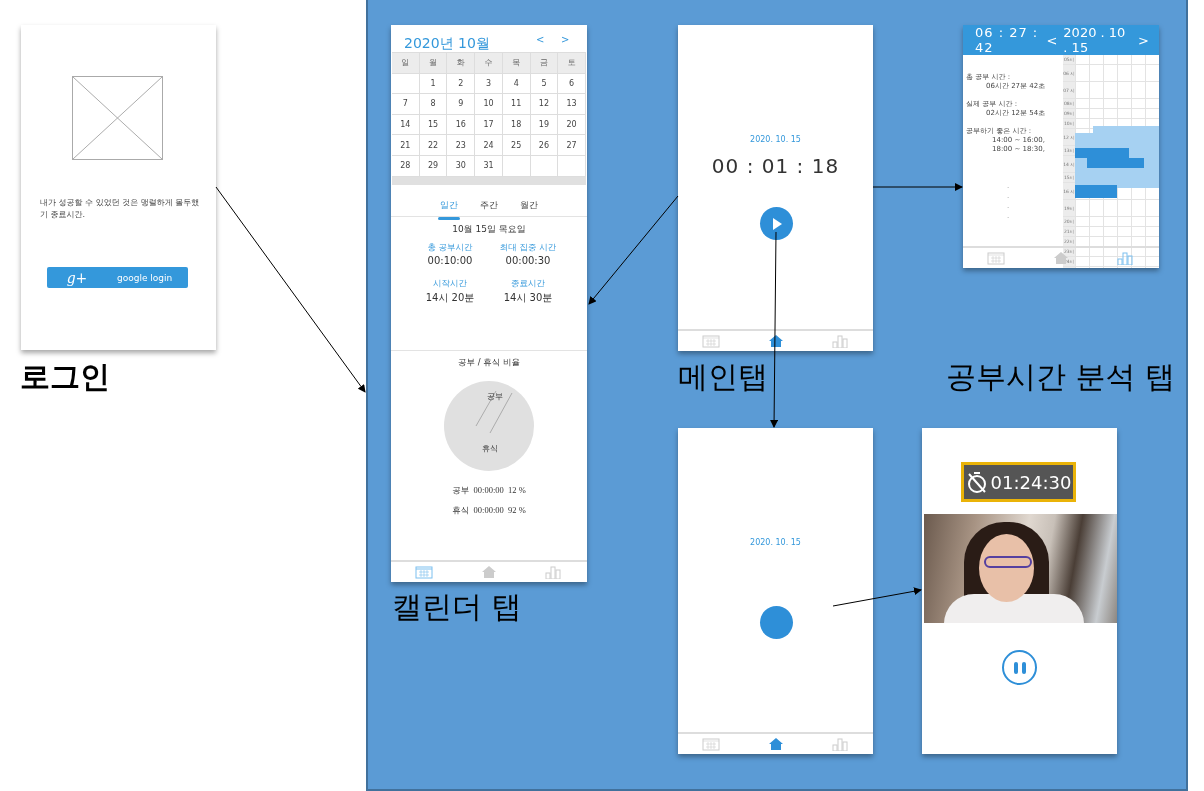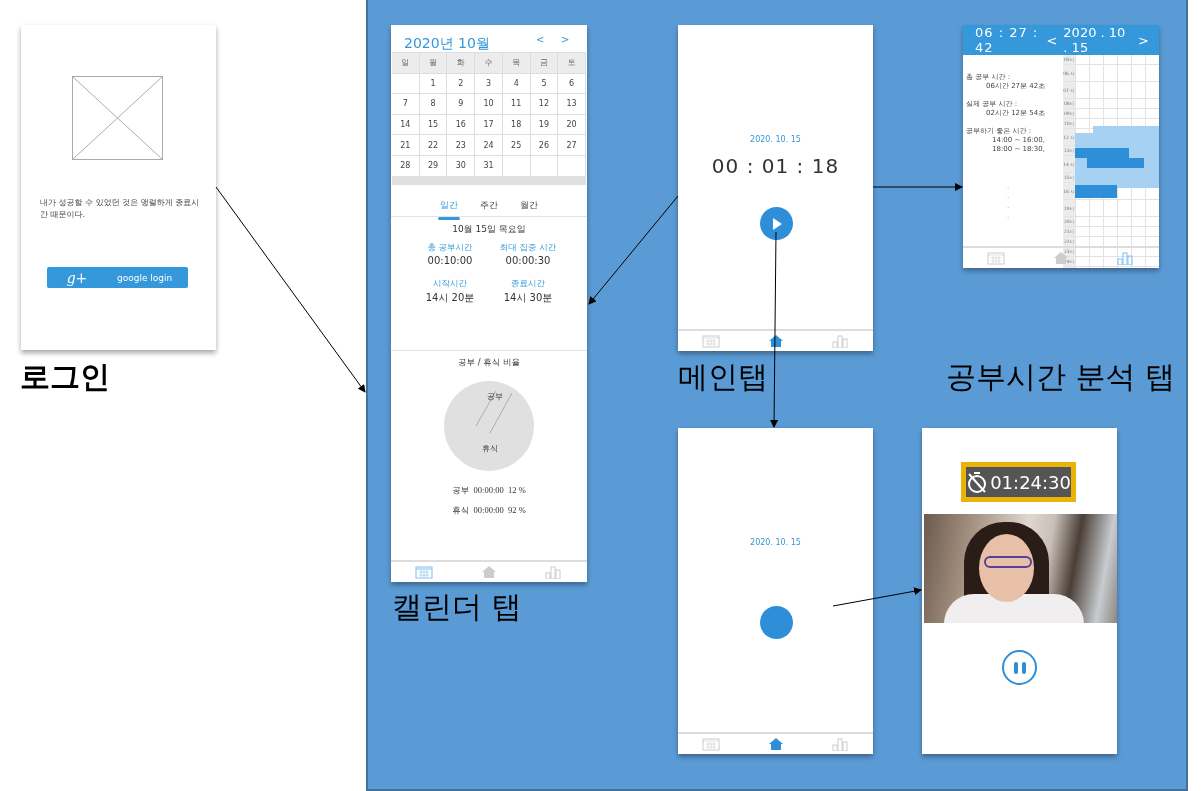--- a/index.html
+++ b/index.html
@@ -113,21 +113,21 @@
   .dlg-msg { text-align: center; font-size: 8px; margin-top: 13px; color: #333; }
   .dlg-btn { position: absolute; top: 45px; height: 19px; width: 71px; border-radius: 2px; font-size: 8px; display: flex; align-items: center; justify-content: center; cursor: pointer; }
   .dlg-cancel { left: 7px; background: #e0e0e0; color: #fff; }
   .dlg-ok { left: 84px; background: #2e8fd8; color: #fff; }
 
   
   #cam { left: 922px; top: 428px; width: 195px; height: 326px; }
   .cam-timer {
     position: absolute; left: 39px; top: 34px; width: 115px; height: 40px;
     background: #555; color: #fff; display: flex; align-items: center; justify-content: center; gap: 3px;
-    font-size: 18px; border: 5px solid #eab308;
+    font-size: 18px; border: 3px solid #eab308;
   }
   .cam-video {
     position: absolute; left: 2px; top: 86px; width: 193px; height: 109px; overflow: hidden;
     background: linear-gradient(100deg, #6b5a4e 0%, #a89484 25%, #e0d8d0 50%, #c8c0b8 62%, #4a3e36 75%, #c8ccd0 90%, #8c8680 100%);
   }
   .cam-video .face { position: absolute; left: 55px; top: 20px; width: 55px; height: 68px; border-radius: 50%; background: #e8c0a8; }
   .cam-video .hair { position: absolute; left: 40px; top: 8px; width: 85px; height: 101px; border-radius: 40px 40px 0 0; background: #2a1c16; }
   .cam-video .shirt { position: absolute; left: 20px; top: 80px; width: 140px; height: 40px; border-radius: 30px 30px 0 0; background: #f0eeee; }
   .cam-video .glasses { position: absolute; left: 60px; top: 42px; width: 48px; height: 12px; border: 2px solid #5540a0; border-radius: 6px; }
   .pause-btn {
@@ -143,21 +143,21 @@
 
 <div class="blue-bg"></div>
 
 <div class="phone" id="login">
   <div class="placeholder-img">
     <svg viewBox="0 0 91 84" preserveAspectRatio="none">
         <line x1="0" y1="0" x2="91" y2="84" stroke="#aaa" stroke-width="1"></line>
         <line x1="91" y1="0" x2="0" y2="84" stroke="#aaa" stroke-width="1"></line>
       </svg>
   </div>
-  <div class="login-quote">내가 성공할 수 있었던 것은 맹렬하게 종료시간 때문이다.</div>
+  <div class="login-quote">내가 성공할 수 있었던 것은 맹렬하게 몰두했기 종료시간.</div>
   <div class="google-btn">
     <span class="gplus">g+</span>
     <span class="glabel">google login</span>
   </div>
 </div>
 <div class="caption" style="left:20px;top:362px;font-weight:bold;">로그인</div>
 
 <div class="phone" id="calendar">
   <div class="cal-month-row">
     <span class="cal-month">2020년 10월</span>

